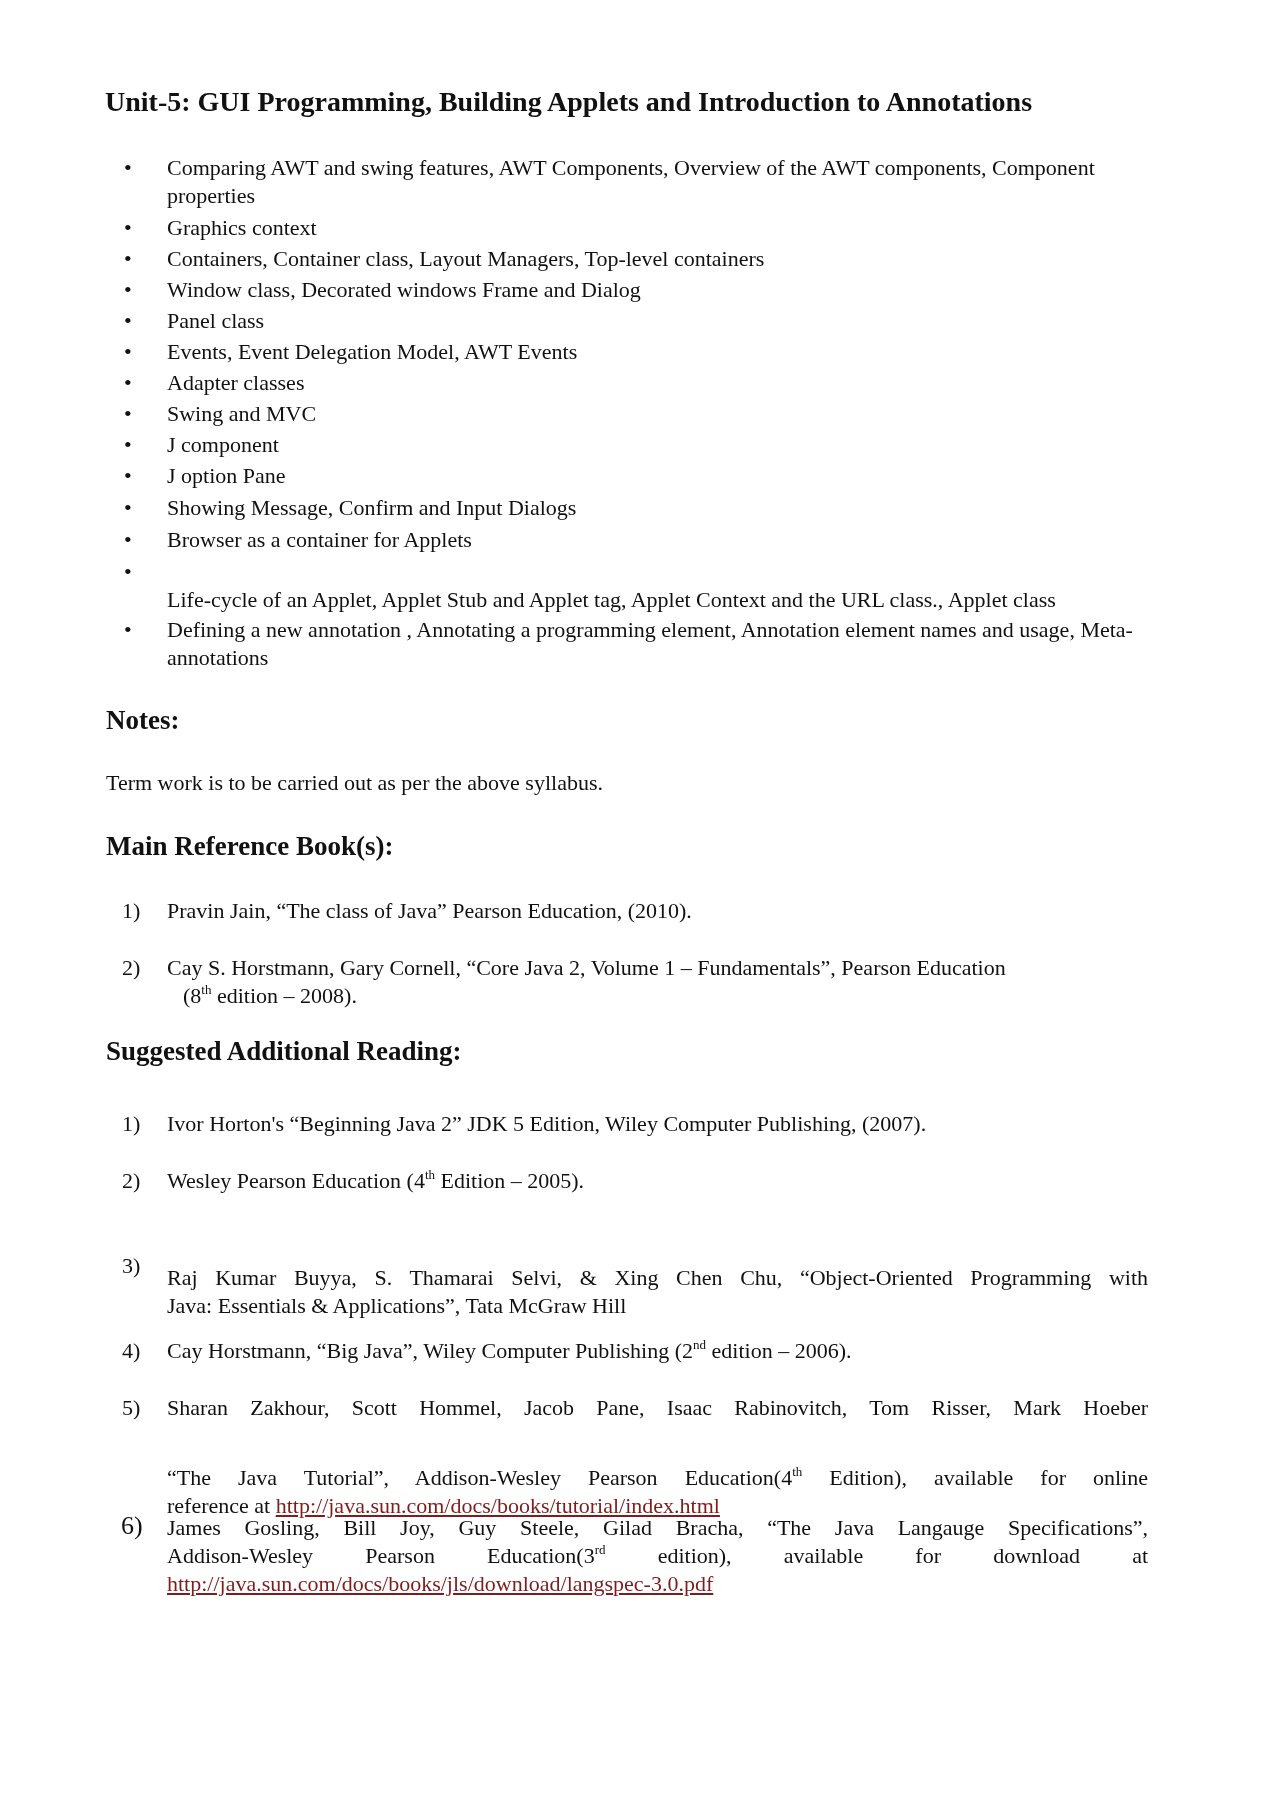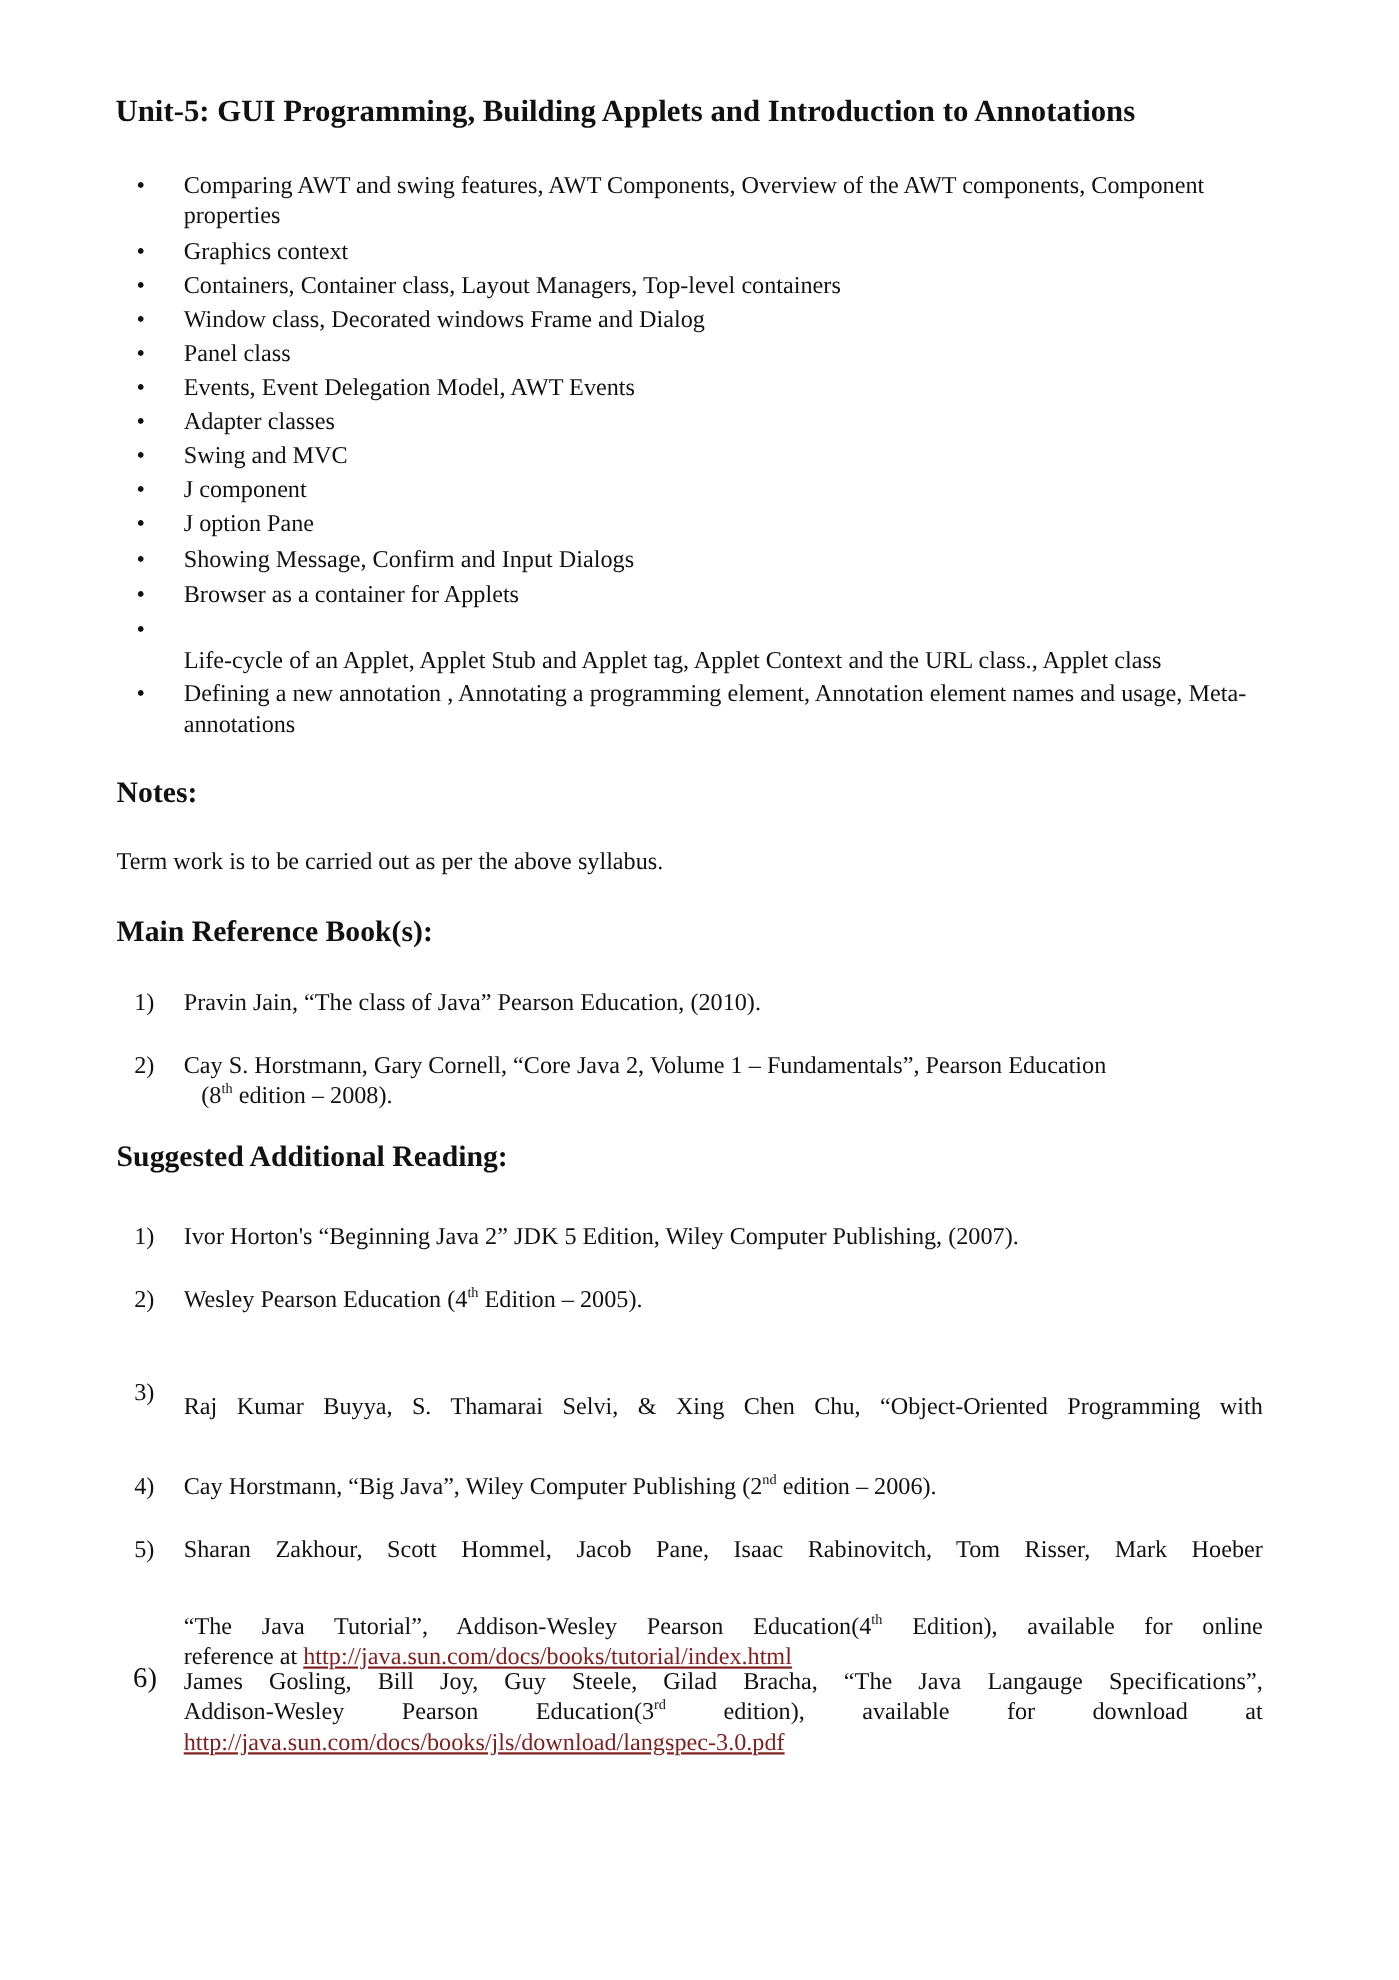--- a/index.html
+++ b/index.html
@@ -110,20 +110,21 @@
   <span class="num" style="top:1167px;">2)</span>
   <div class="rtext" style="top:1167px;">
     <div><span>Wesley Pearson Education (4</span><sup>th</sup><span> Edition – 2005).</span></div>
   </div>
 </div>
 
 <div>
   <span class="num" style="top:1252px;">3)</span>
   <div class="rtext" style="top:1252px;margin-top:12px;">
     <div class="rtext full" style="position:static; width:981px;">Raj Kumar Buyya, S. Thamarai Selvi, &amp; Xing Chen Chu, “Object-Oriented Programming with</div>
+    <div>Java: Essentials &amp; Applications”, Tata McGraw Hill</div>
   </div>
 </div>
 
 <div>
   <span class="num" style="top:1337px;">4)</span>
   <div class="rtext" style="top:1337px;"><span>Cay Horstmann, “Big Java”, Wiley Computer Publishing (2</span><sup>nd</sup><span> edition – 2006).</span></div>
 </div>
 
 <div>
   <span class="num" style="top:1394px;">5)</span>

